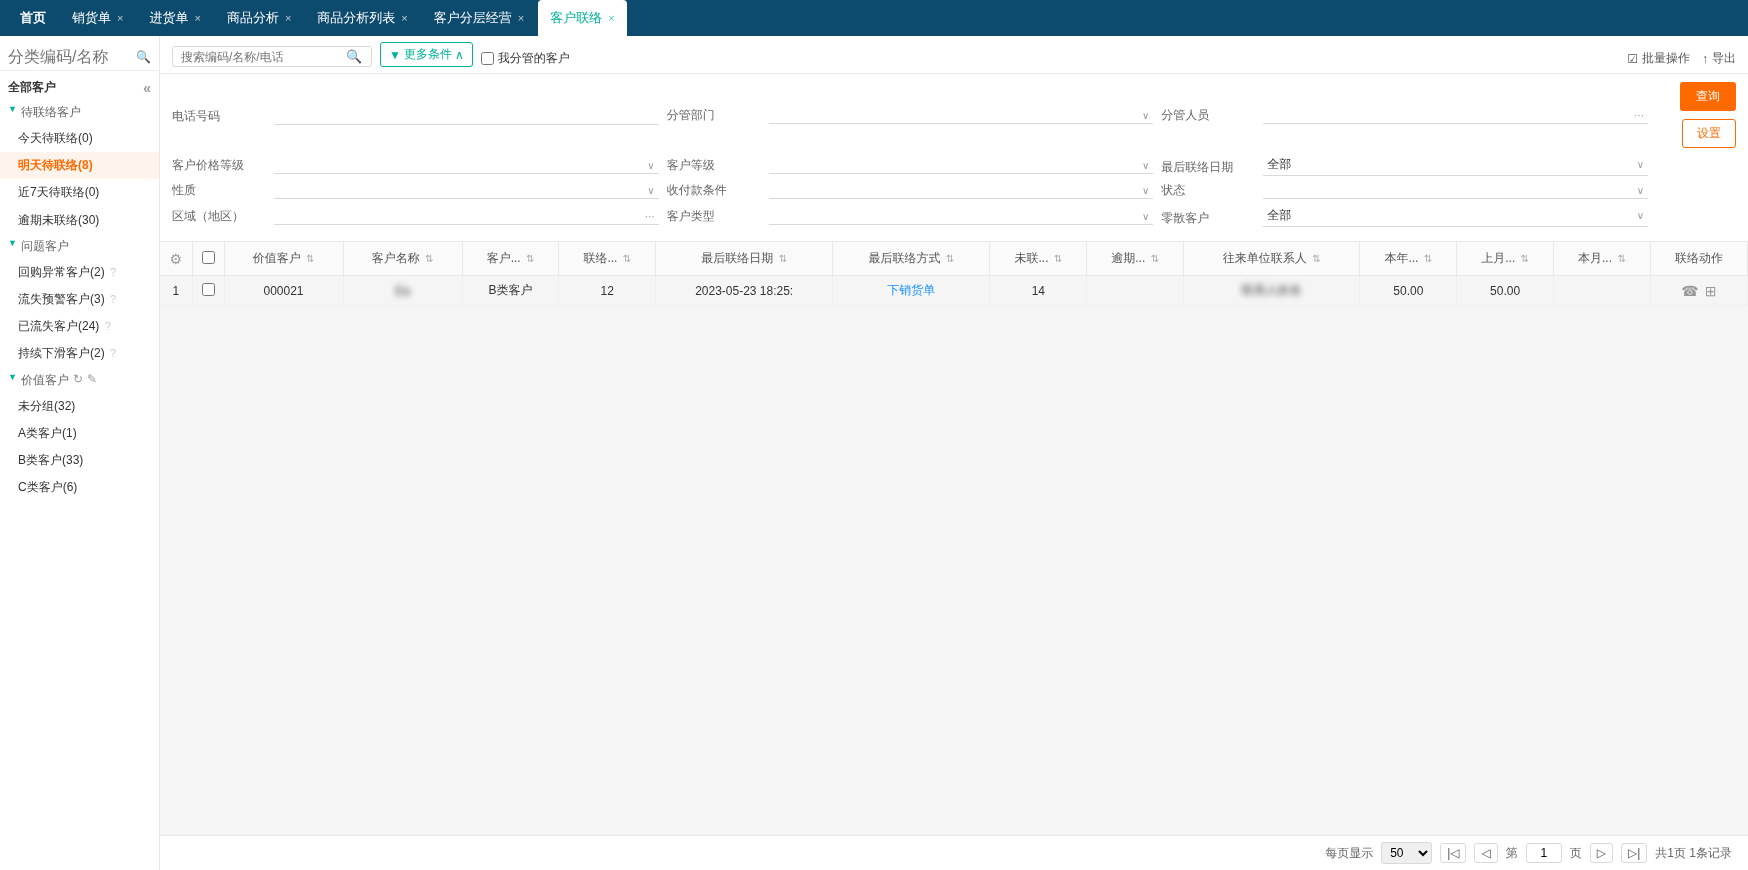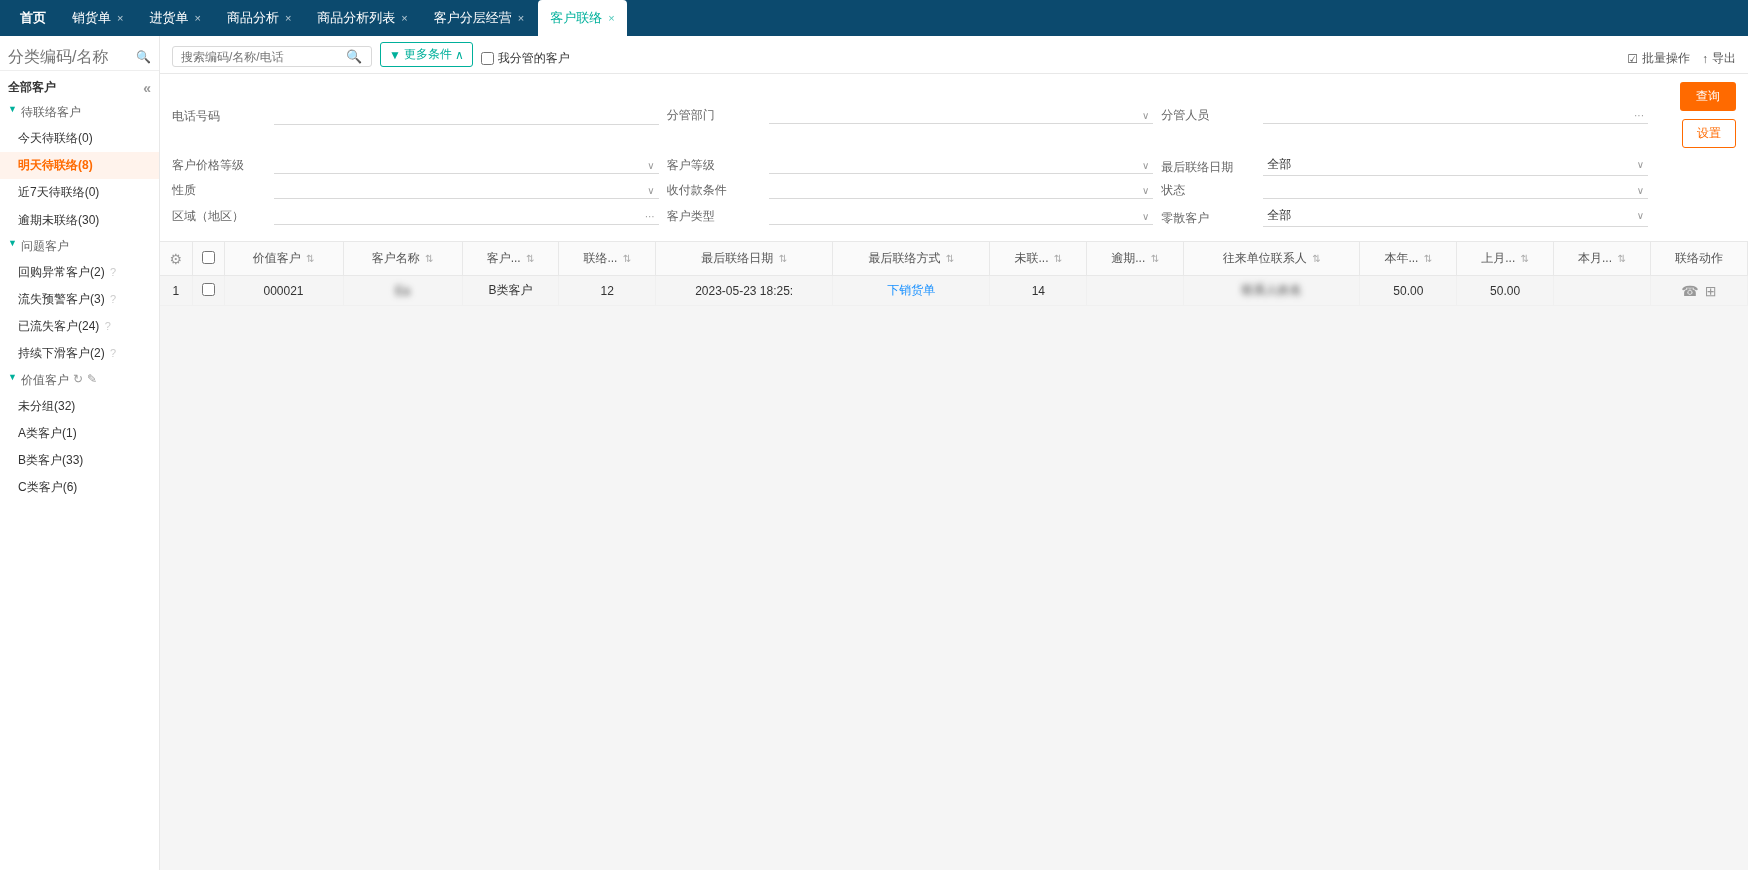--- a/index.html
+++ b/index.html
@@ -639,15 +639,31 @@
               <div class="action-icons">
                 <span class="action-icon">☎</span>
                 <span class="action-icon">⊞</span>
               </div>
             </td>
           </tr>
         </tbody>
       </table>
     </div>
 
+    <div class="table-footer">
+      <span>每页显示</span>
+      <select class="page-size-select">
+        <option>50</option>
+        <option>100</option>
+        <option>200</option>
+      </select>
+      <button class="page-btn">|◁</button>
+      <button class="page-btn">◁</button>
+      <span>第</span>
+      <input type="text" class="page-num-input" value="1" style="">
+      <span>页</span>
+      <button class="page-btn">▷</button>
+      <button class="page-btn">▷|</button>
+      <span>共1页 1条记录</span>
+    </div>
 
   </div>
 </div>
 
 </body></html>

